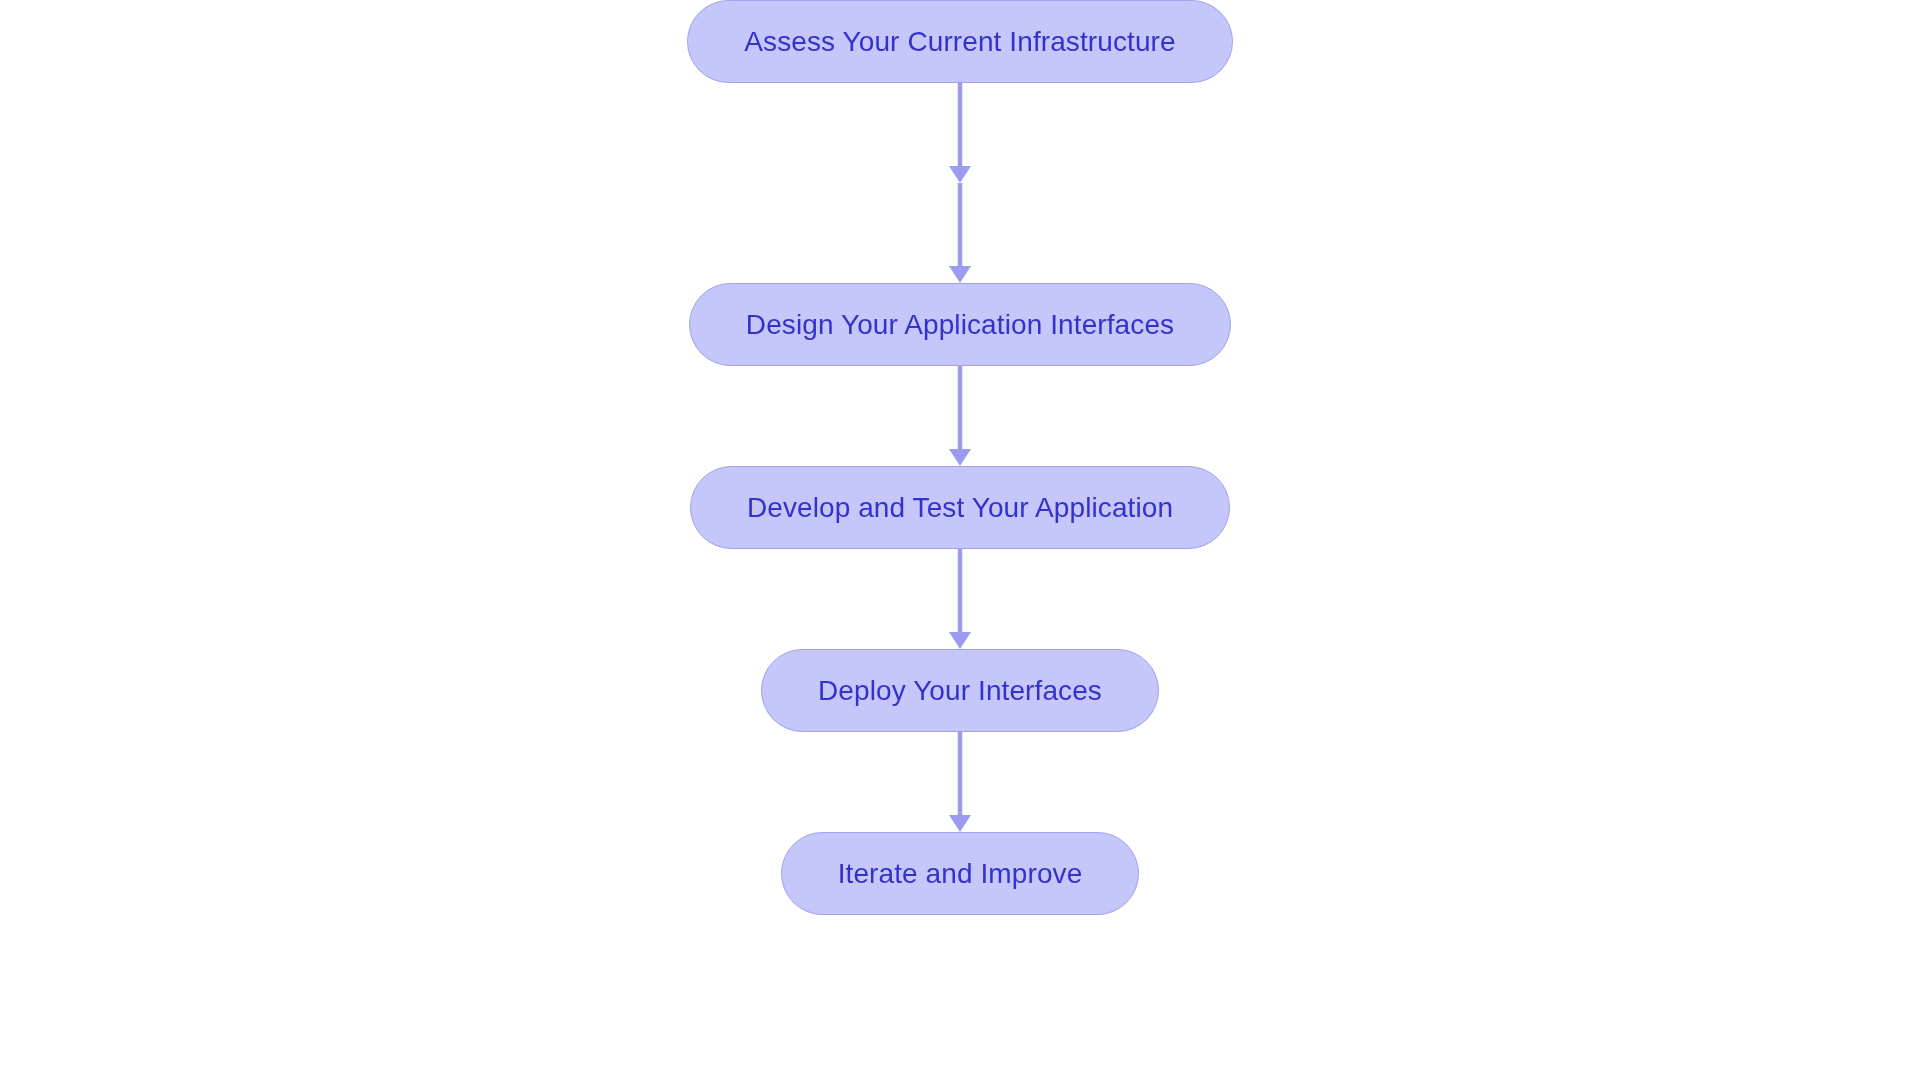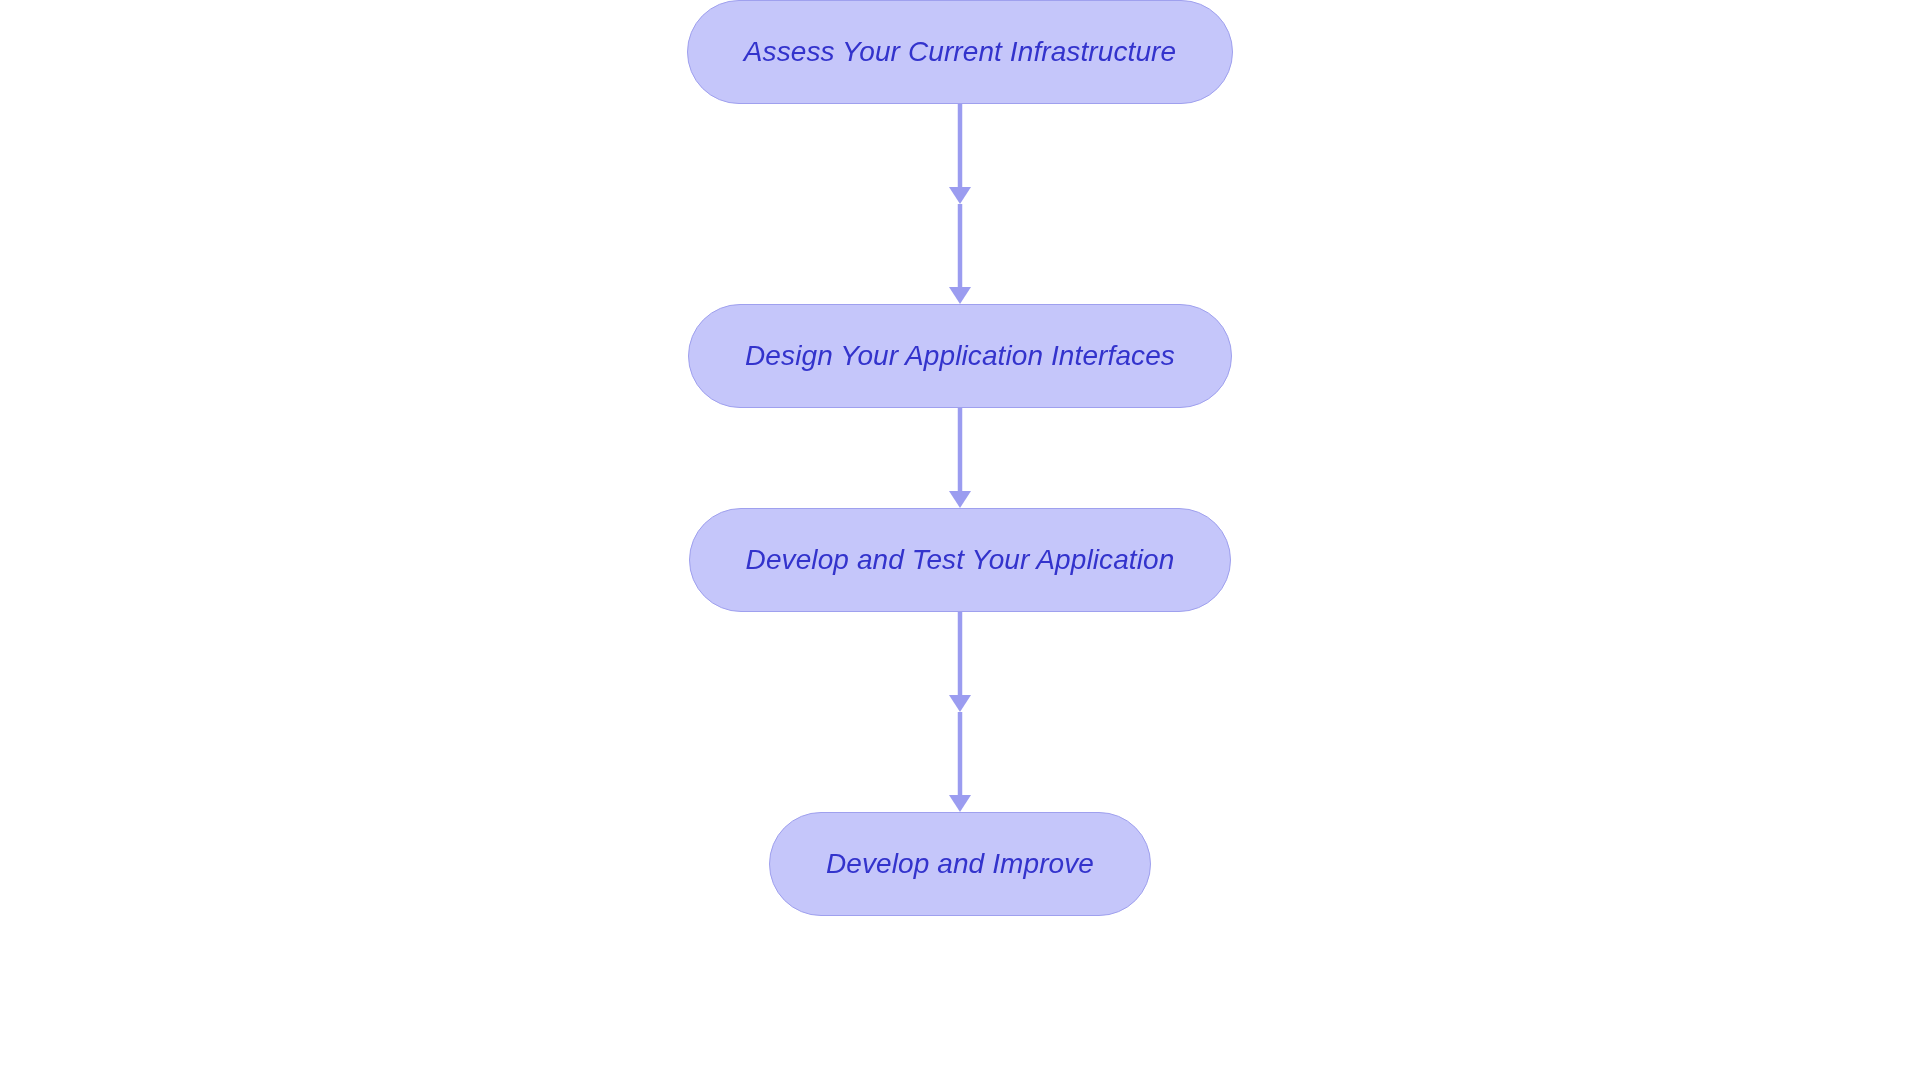--- a/index.html
+++ b/index.html
@@ -23,28 +23,27 @@
     display: flex;
     flex-direction: column;
     align-items: center;
   }
 
   .flow-node {
     box-sizing: border-box;
     display: flex;
     align-items: center;
     justify-content: center;
-    height: 104px;
+    height: 83px;
     border-radius: 9999px;
     background: #c5c6fa;
     border: 1.6px solid #9fa0ee;
     padding: 0 56px;
     position: relative;
     z-index: 2;
-    font-style: italic;
   }
 
   .flow-node-label {
     font-family: "Liberation Sans", sans-serif;
     font-size: 28px;
     font-weight: 400;
     line-height: 1;
     color: #3333cc;
     white-space: nowrap;
     letter-spacing: 0.1px;
@@ -102,25 +101,28 @@
     <span class="flow-node-label">Develop and Test Your Application</span>
   </div>
 
   <div class="flow-connector">
     <svg viewBox="0 0 40 100" xmlns="http://www.w3.org/2000/svg" aria-hidden="true">
       <line x1="20" y1="0" x2="20" y2="84" stroke="#9b9cf0" stroke-width="4.5"></line>
       <polygon points="9,83 31,83 20,100" fill="#9b9cf0"></polygon>
     </svg>
   </div>
 
+  <div class="flow-node">
+    <span class="flow-node-label">Deploy Your Interfaces</span>
+  </div>
 
   <div class="flow-connector">
     <svg viewBox="0 0 40 100" xmlns="http://www.w3.org/2000/svg" aria-hidden="true">
       <line x1="20" y1="0" x2="20" y2="84" stroke="#9b9cf0" stroke-width="4.5"></line>
       <polygon points="9,83 31,83 20,100" fill="#9b9cf0"></polygon>
     </svg>
   </div>
 
   <div class="flow-node">
-    <span class="flow-node-label">Develop and Improve</span>
+    <span class="flow-node-label">Iterate and Improve</span>
   </div>
 
 </div>
 
 </body></html>

